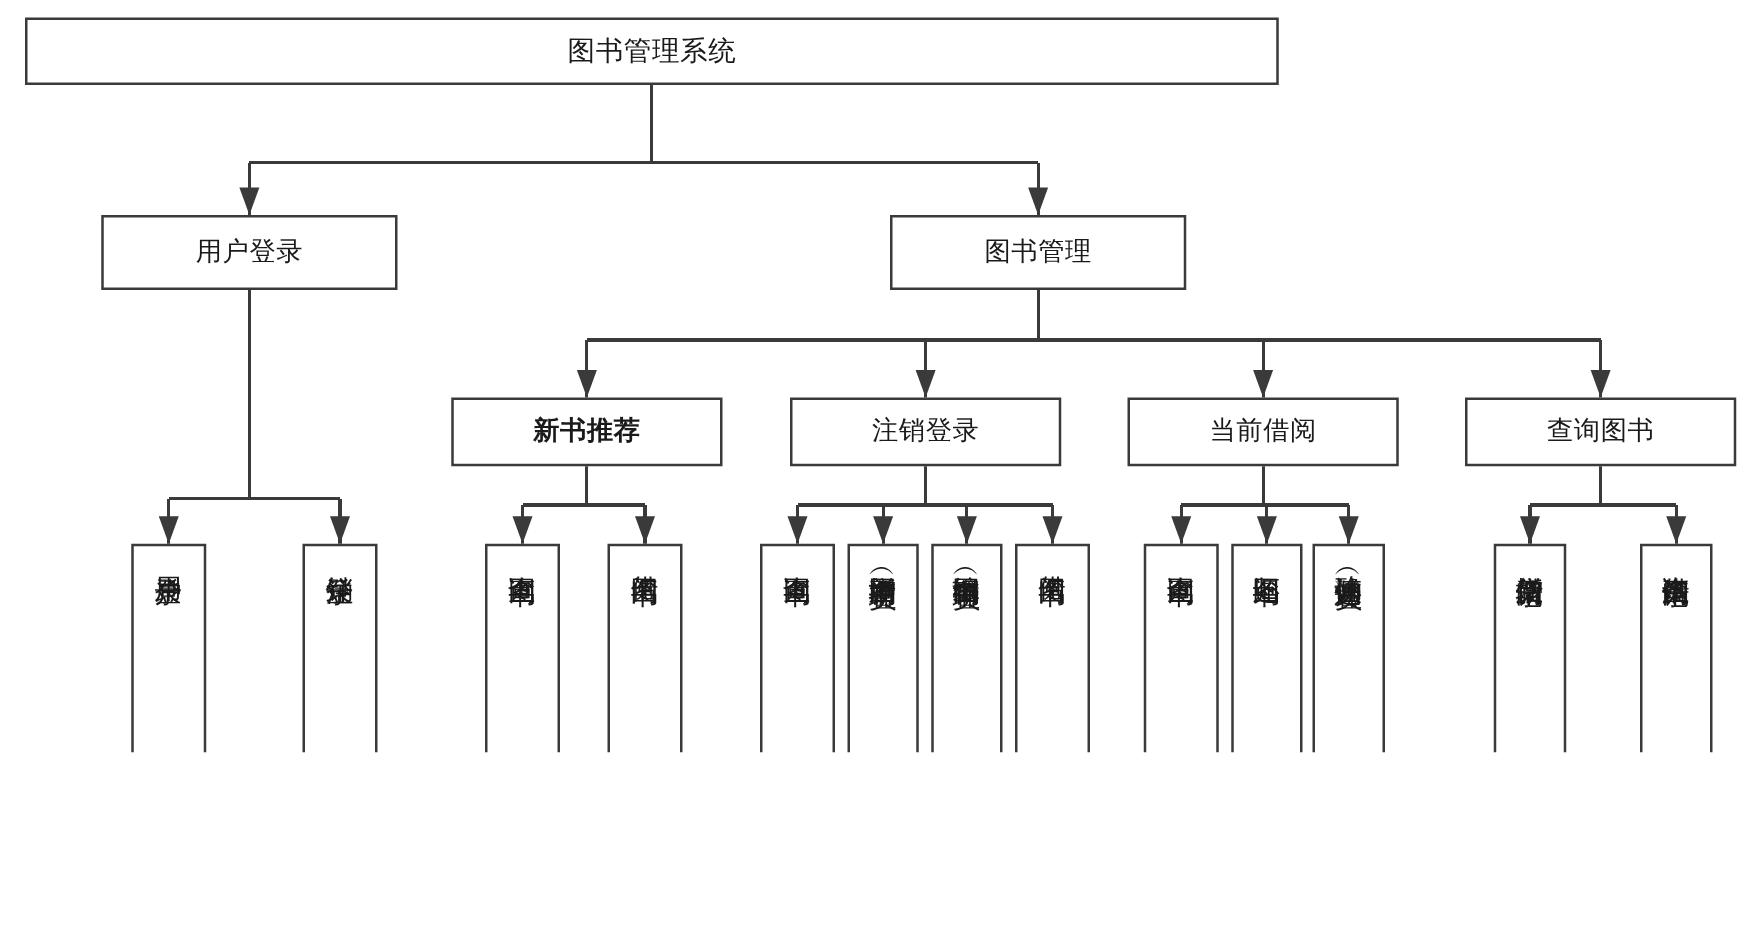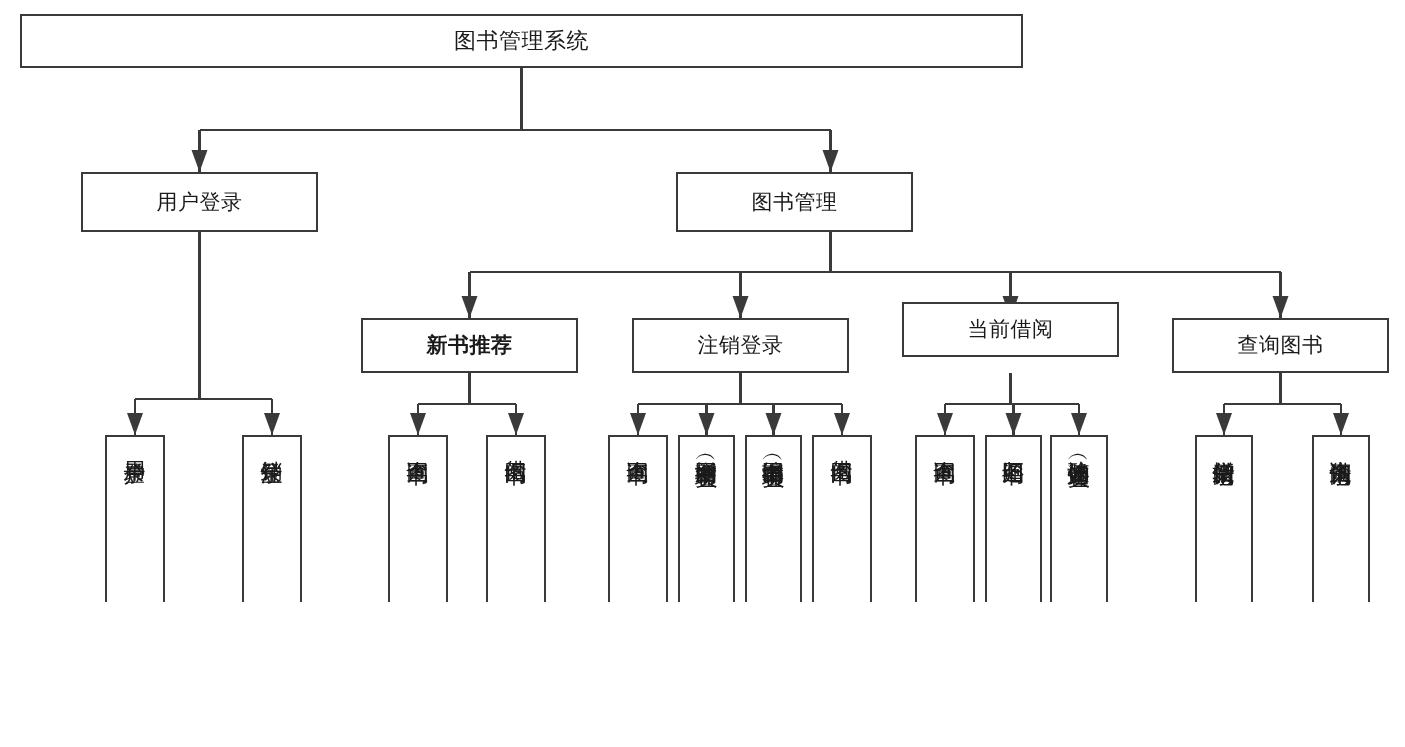--- a/index.html
+++ b/index.html
@@ -131,30 +131,30 @@
       <polygon points="1333,413 1349,413 1341,435" fill="#3a3a3a"></polygon>
     </svg>
 
   <div id="nodes">
       <div class="node h-node root" style="left: 20px; top: 14px; width: 1003px; height: 54px;">
         <span class="node-label">图书管理系统</span>
       </div>
       <div class="node h-node" style="left: 81px; top: 172px; width: 237px; height: 60px;">
         <span class="node-label">用户登录</span>
       </div>
-      <div class="node h-node" style="left: 676px; top: 172px; width: 237px; height: 60px;">
+      <div class="node h-node" style="left: 712px; top: 172px; width: 237px; height: 60px;">
         <span class="node-label">图书管理</span>
       </div>
       <div class="node h-node" style="left: 361px; top: 318px; width: 217px; height: 55px; font-weight: bold;">
         <span class="node-label">新书推荐</span>
       </div>
       <div class="node h-node" style="left: 632px; top: 318px; width: 217px; height: 55px;">
         <span class="node-label">注销登录</span>
       </div>
-      <div class="node h-node" style="left: 902px; top: 302px; width: 217px; height: 55px;">
+      <div class="node h-node" style="left: 902px; top: 318px; width: 217px; height: 55px;">
         <span class="node-label">当前借阅</span>
       </div>
       <div class="node h-node" style="left: 1172px; top: 318px; width: 217px; height: 55px;">
         <span class="node-label">查询图书</span>
       </div>
       <div class="node v-node" style="left: 105px; top: 435px; width: 60px; height: 298px;">
         <span class="node-label">用户登录</span>
       </div>
       <div class="node v-node" style="left: 242px; top: 435px; width: 60px; height: 298px;">
         <span class="node-label">注销登录</span>

